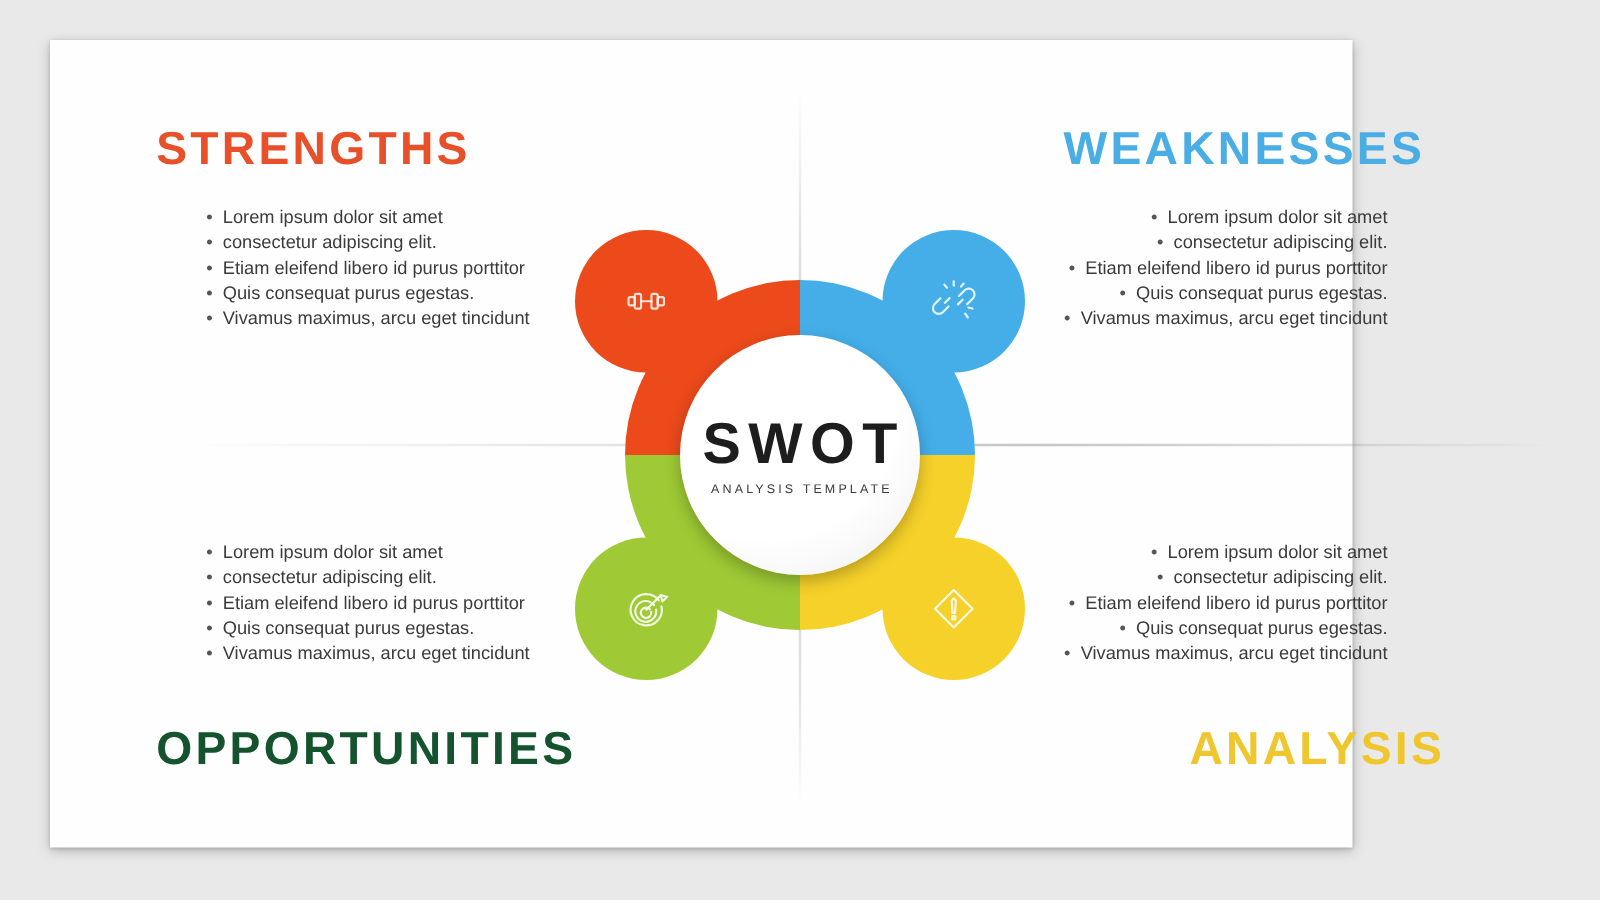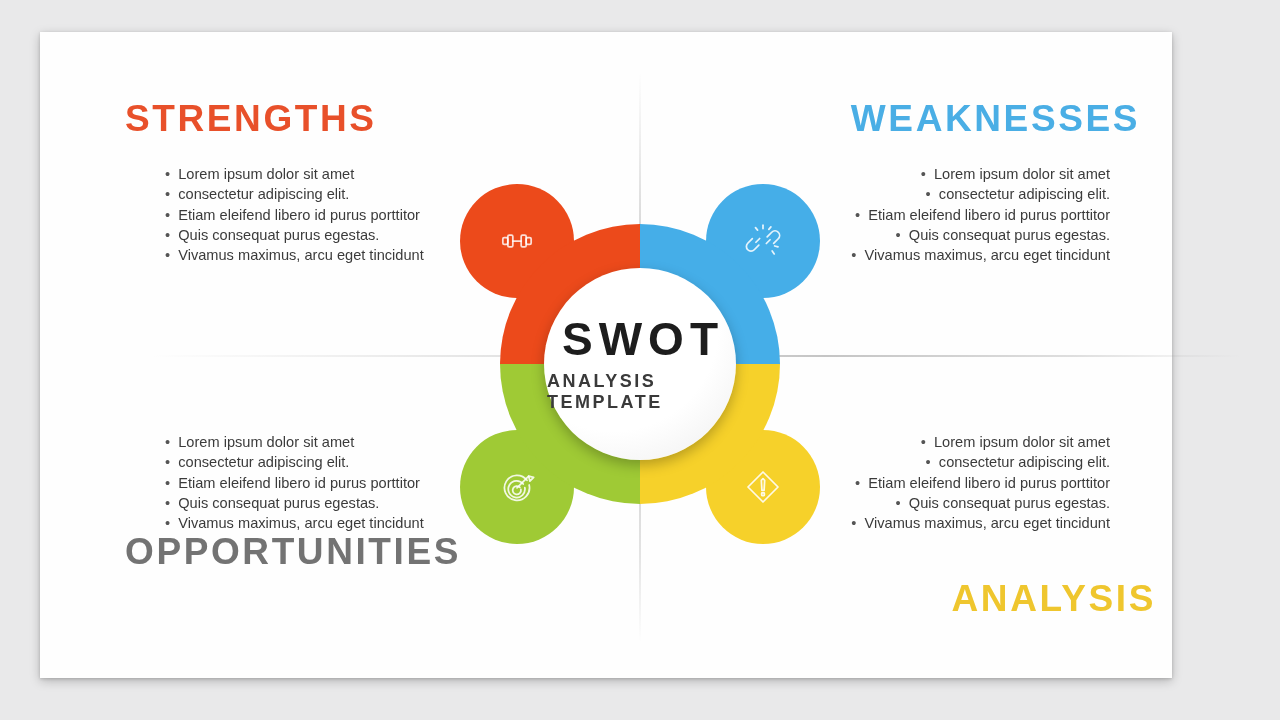--- a/index.html
+++ b/index.html
@@ -7,21 +7,21 @@
   body {
     background:#e9e9ea;
     font-family:"Liberation Sans", sans-serif;
     position:relative;
   }
 
   
   #slide {
     position:absolute;
     left:40px; top:32px;
-    width:1132px; height:646px;
+    width:1042px; height:646px;
     background:#fefefe;
     box-shadow:0 3px 10px rgba(0,0,0,0.22), 0 1px 3px rgba(0,0,0,0.16);
   }
 
   
   .div-h {
     position:absolute; left:110px; top:323px;
     width:1090px; height:2px;
     background:linear-gradient(to right, rgba(160,160,160,0) 0%, rgba(150,150,150,0.30) 38%, rgba(140,140,140,0.50) 62%, rgba(150,150,150,0.30) 85%, rgba(160,160,160,0) 100%);
   }
@@ -49,21 +49,21 @@
   }
   .quad li .bt { color:#555; }
 
   
   #q-strengths { left:50px; top:68px; text-align:left; }
   #q-strengths h2 { color:#E8502A; margin-left:35px; }
   #q-strengths ul { margin-top:27px; margin-left:75px; }
 
   #q-opportunities { left:50px; top:400px; text-align:left; }
   #q-opportunities ul { margin-left:75px; }
-  #q-opportunities h2 { color:#737373; margin-left:35px; }
+  #q-opportunities h2 { color:#14532d; margin-left:35px; margin-top:47px; }
 
   
   #q-weaknesses { left:718px; top:68px; text-align:right; }
   #q-weaknesses h2 { color:#4AAEE5; margin-right:48px; }
   #q-weaknesses ul { margin-top:27px; margin-right:78px; }
 
   #q-threats { left:718px; top:400px; text-align:right; }
   #q-threats ul { margin-right:78px; }
   #q-threats h2 { color:#EFC62E; margin-right:32px; margin-top:47px; }
 
@@ -111,21 +111,21 @@
     align-items:center; justify-content:center;
   }
   #center .swot {
     font-size:46px; font-weight:bold;
     letter-spacing:6px;
     color:#1d1d1d;
     line-height:1;
     margin-left:6px;
   }
   #center .sub {
-    font-size:18px; font-weight:bold;
+    font-size:10px; font-weight:normal;
     letter-spacing:2.5px;
     color:#3a3a3a;
     margin-top:9px;
     margin-left:3px;
   }
 </style>
 </head>
 <body>
 
 <div id="slide">

